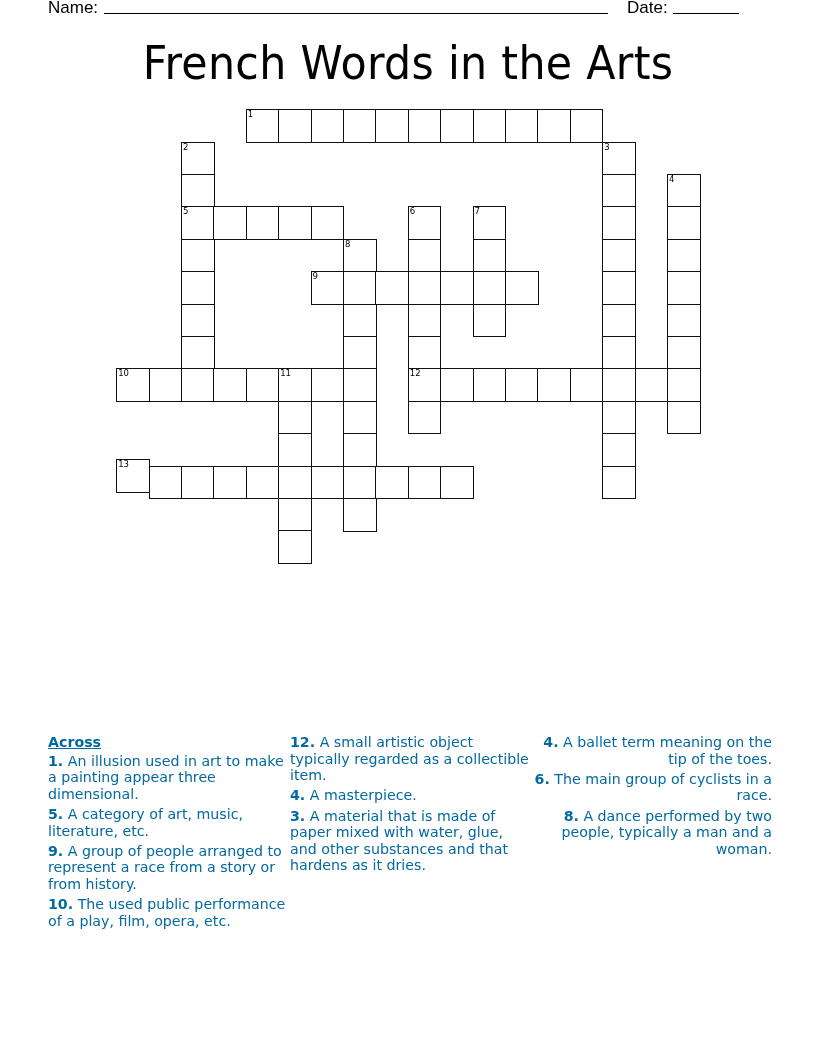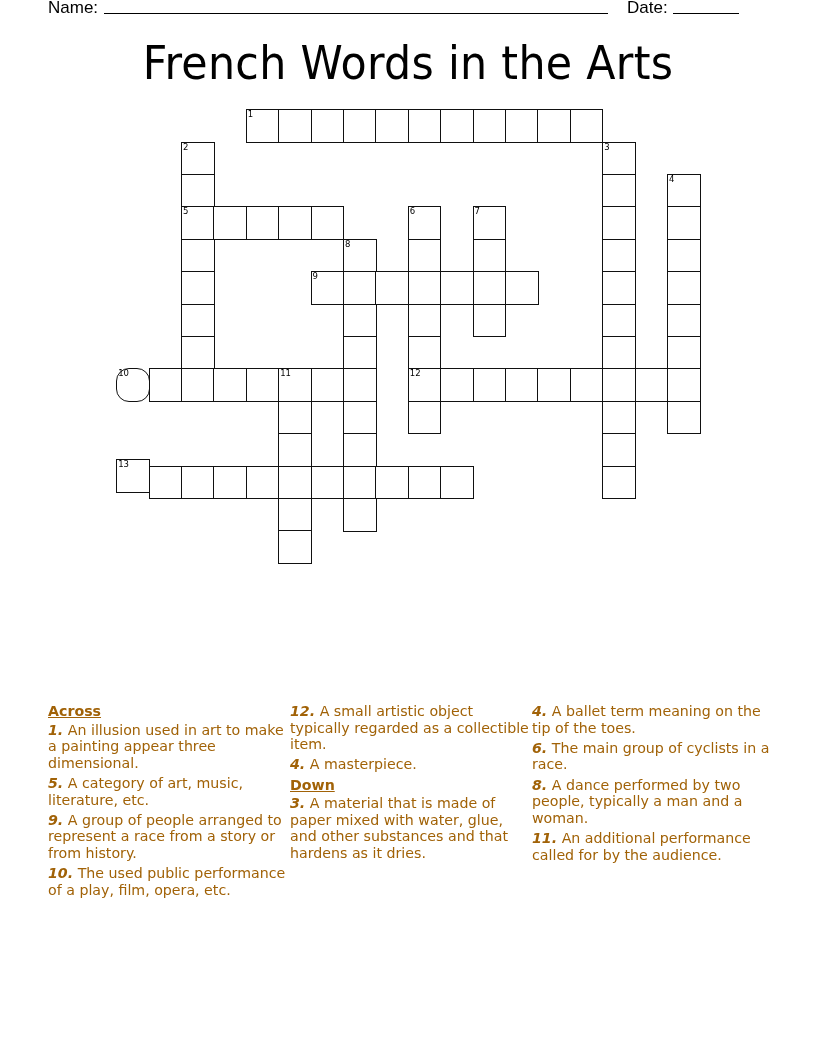--- a/index.html
+++ b/index.html
@@ -27,29 +27,29 @@
     .cell {
       position: absolute; width: 33.6px; height: 33.6px;
       border: 1.6px solid #111; background: #fff;
     }
     .cell .num {
       position: absolute; left: 1px; top: -1px;
       font-family: "DejaVu Sans", sans-serif; font-size: 8.5px; line-height: 10px; color: #000;
     }
 
     .clues {
-      position: absolute; top: 703px; font-family: "DejaVu Sans", sans-serif;
-      font-size: 14.2px; line-height: 16.6px; color: #a16207;
+      position: absolute; top: 734px; font-family: "DejaVu Sans", sans-serif;
+      font-size: 14.2px; line-height: 16.6px; color: #0369a1;
     }
     .col1 { left: 48px; width: 240px; }
     .col2 { left: 290px; width: 240px; }
-    .col3 { left: 532px; width: 240px; }
+    .col3 { left: 532px; width: 240px; text-align: right; }
     .heading { font-weight: bold; text-decoration: underline; margin-bottom: 2px; }
     .clue { margin-bottom: 3.6px; }
-    .clue .n { font-weight: bold; font-style: italic; }
+    .clue .n { font-weight: bold; }
     .gap-heading { margin-top: 3px; }
   </style>
 </head>
 <body>
 
 <div class="header-line">
   <span class="name-label">Name:</span>
   <span class="name-line"></span>
   <span class="date-label">Date:</span>
   <span class="date-line"></span>
@@ -137,21 +137,21 @@
     <div class="cell" style="left: 226px; top: 290.8px;"></div>
     <div class="cell" style="left: 226px; top: 323.2px;"></div>
     <div class="cell" style="left: 226px; top: 355.6px;"></div>
     <div class="cell" style="left: 226px; top: 388px;"></div>
     <div class="cell" style="left: 193.6px; top: 161.2px;">
       <span class="num">9</span>
     </div>
     <div class="cell" style="left: 258.4px; top: 161.2px;"></div>
     <div class="cell" style="left: 323.2px; top: 161.2px;"></div>
     <div class="cell" style="left: 388px; top: 161.2px;"></div>
-    <div class="cell" style="left: -0.8px; top: 258.4px; border-radius: 13px;">
+    <div class="cell" style="left: -0.8px; top: 258.4px;">
       <span class="num">10</span>
     </div>
     <div class="cell" style="left: 31.6px; top: 258.4px;"></div>
     <div class="cell" style="left: 96.4px; top: 258.4px;"></div>
     <div class="cell" style="left: 128.8px; top: 258.4px;"></div>
     <div class="cell" style="left: 161.2px; top: 258.4px;">
       <span class="num">11</span>
     </div>
     <div class="cell" style="left: 193.6px; top: 258.4px;"></div>
     <div class="cell" style="left: 161.2px; top: 290.8px;"></div>
@@ -182,22 +182,20 @@
   <div class="heading">Across</div>
   <div class="clue"><span class="n">1.</span><span> An illusion used in art to make a painting appear three dimensional.</span></div>
   <div class="clue"><span class="n">5.</span><span> A category of art, music, literature, etc.</span></div>
   <div class="clue"><span class="n">9.</span><span> A group of people arranged to represent a race from a story or from history.</span></div>
   <div class="clue"><span class="n">10.</span><span> The used public performance of a play, film, opera, etc.</span></div>
 </div>
 
 <div class="clues col2">
   <div class="clue"><span class="n">12.</span><span> A small artistic object typically regarded as a collectible item.</span></div>
   <div class="clue"><span class="n">4.</span><span> A masterpiece.</span></div>
-  <div class="heading gap-heading">Down</div>
   <div class="clue"><span class="n">3.</span><span> A material that is made of paper mixed with water, glue, and other substances and that hardens as it dries.</span></div>
 </div>
 
 <div class="clues col3">
   <div class="clue"><span class="n">4.</span><span> A ballet term meaning on the tip of the toes.</span></div>
   <div class="clue"><span class="n">6.</span><span> The main group of cyclists in a race.</span></div>
   <div class="clue"><span class="n">8.</span><span> A dance performed by two people, typically a man and a woman.</span></div>
-  <div class="clue"><span class="n">11.</span><span> An additional performance called for by the audience.</span></div>
 </div>
 
 </body></html>

